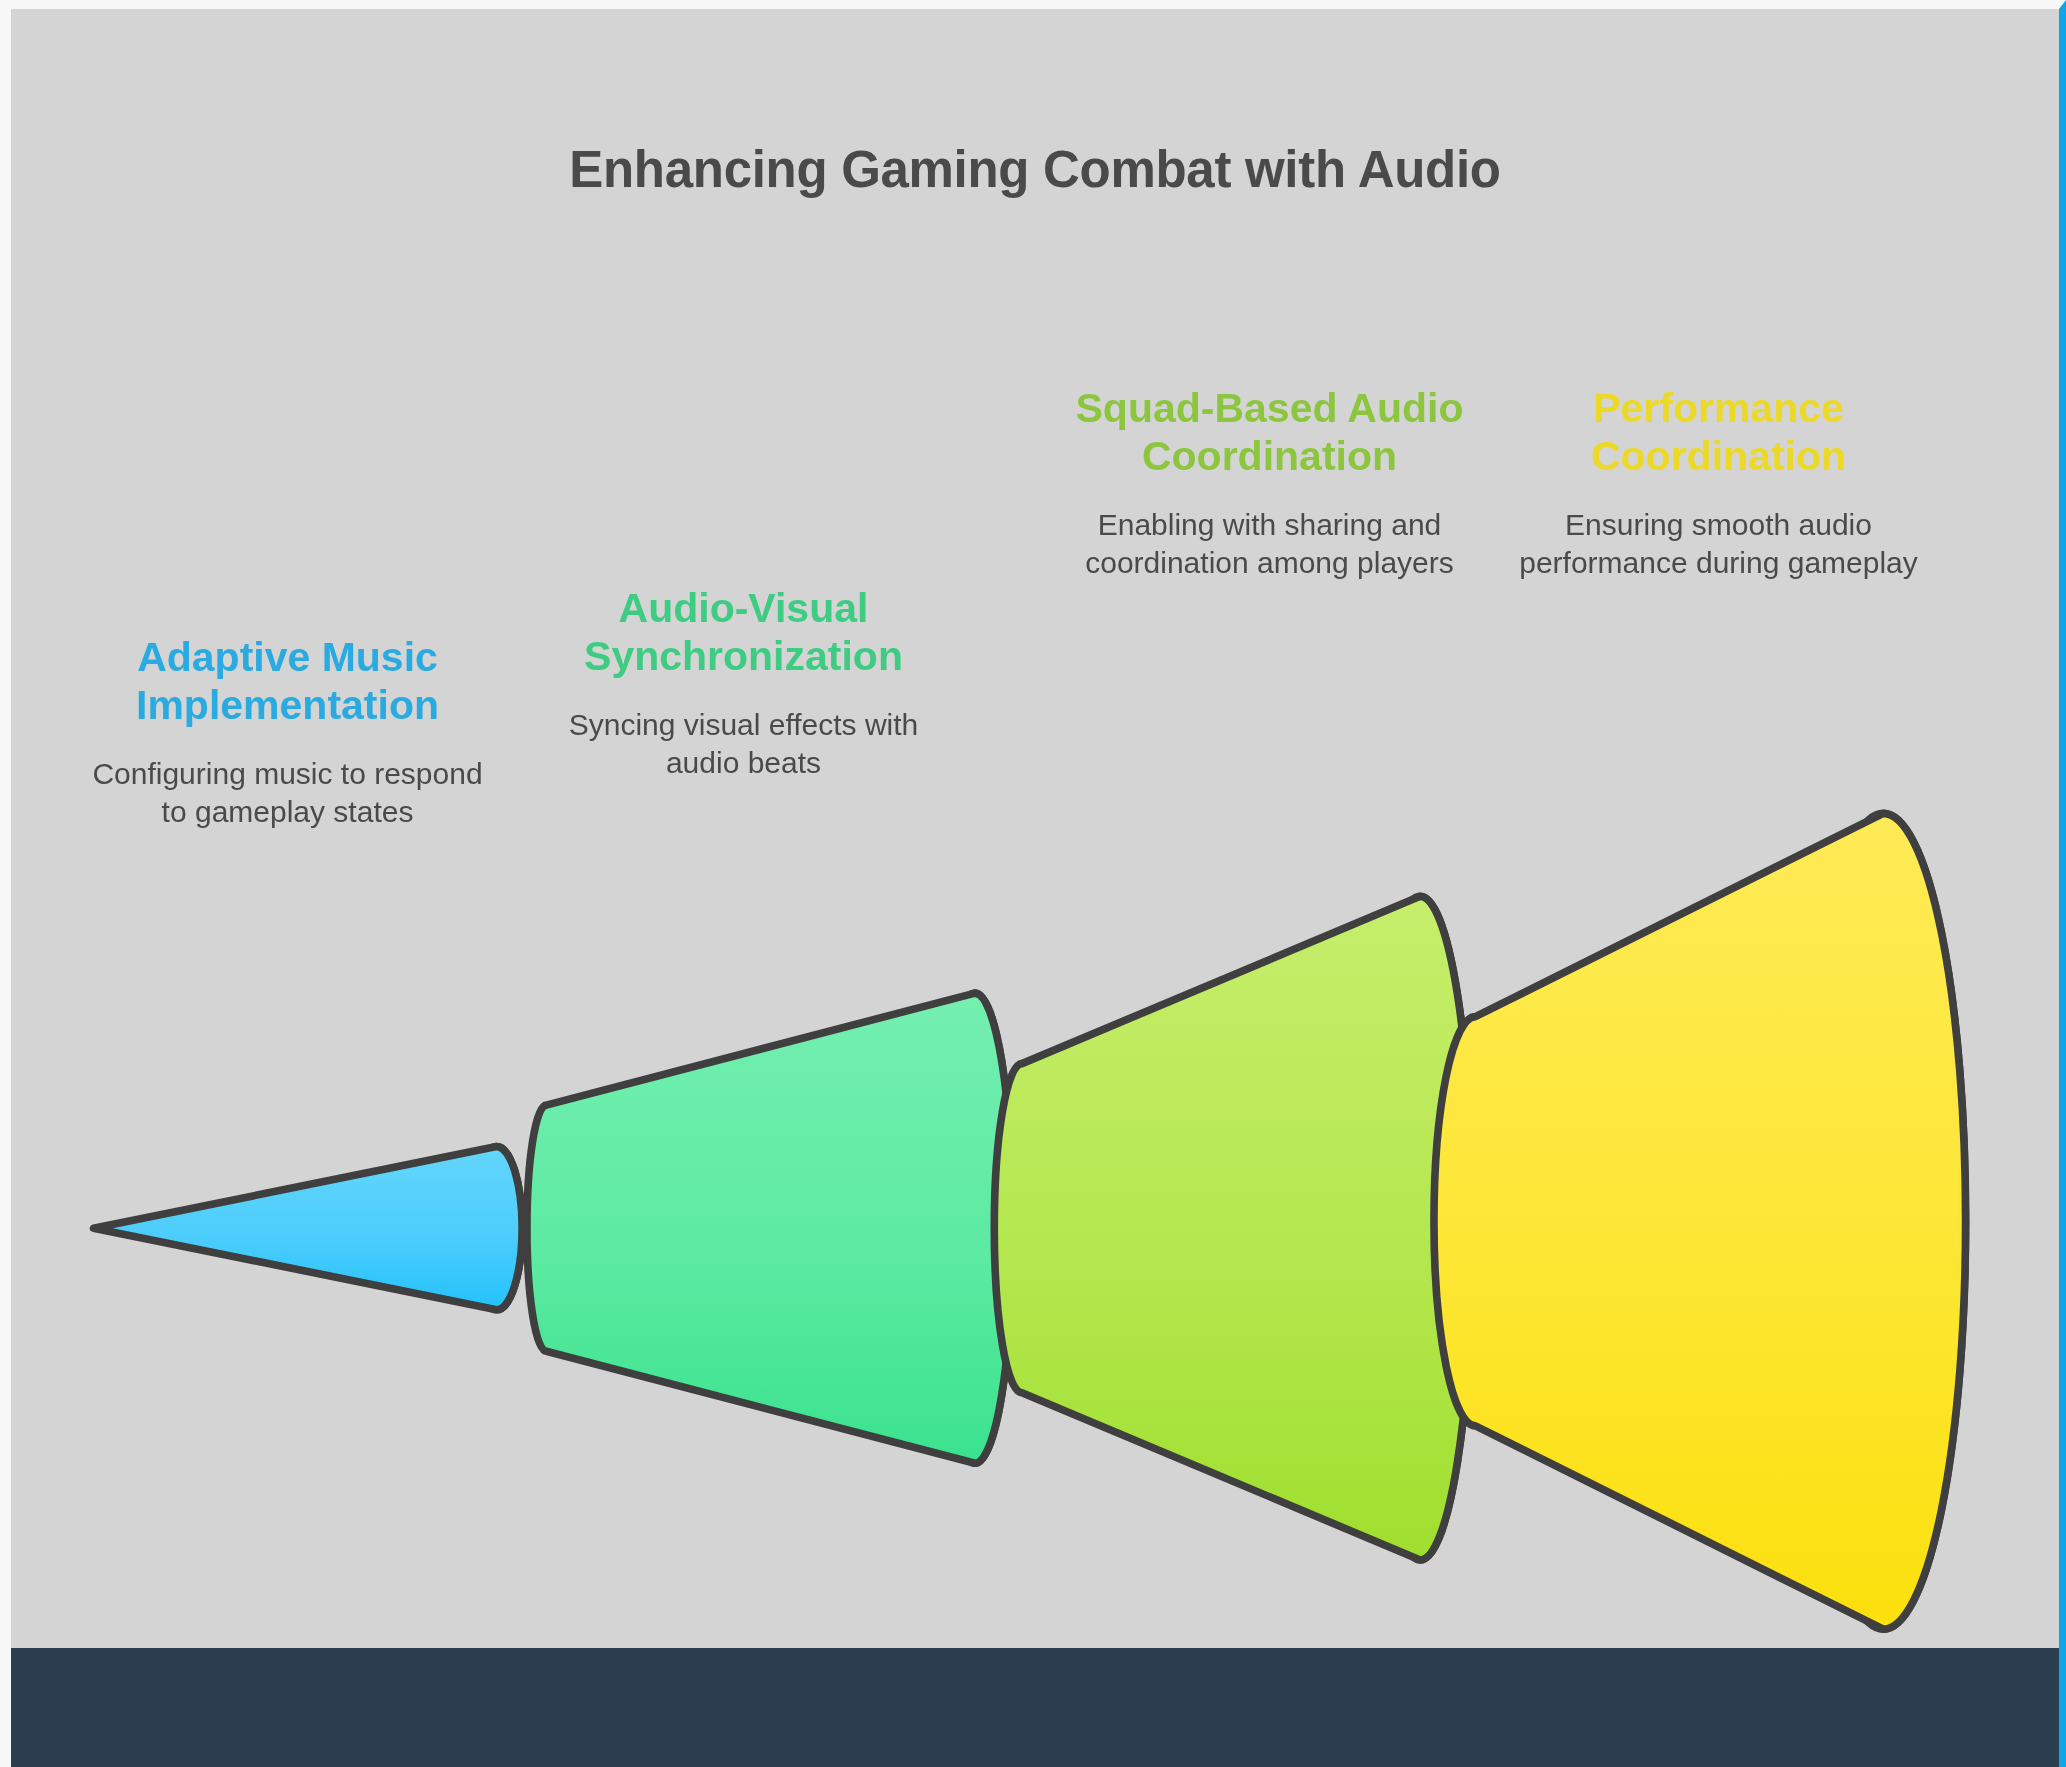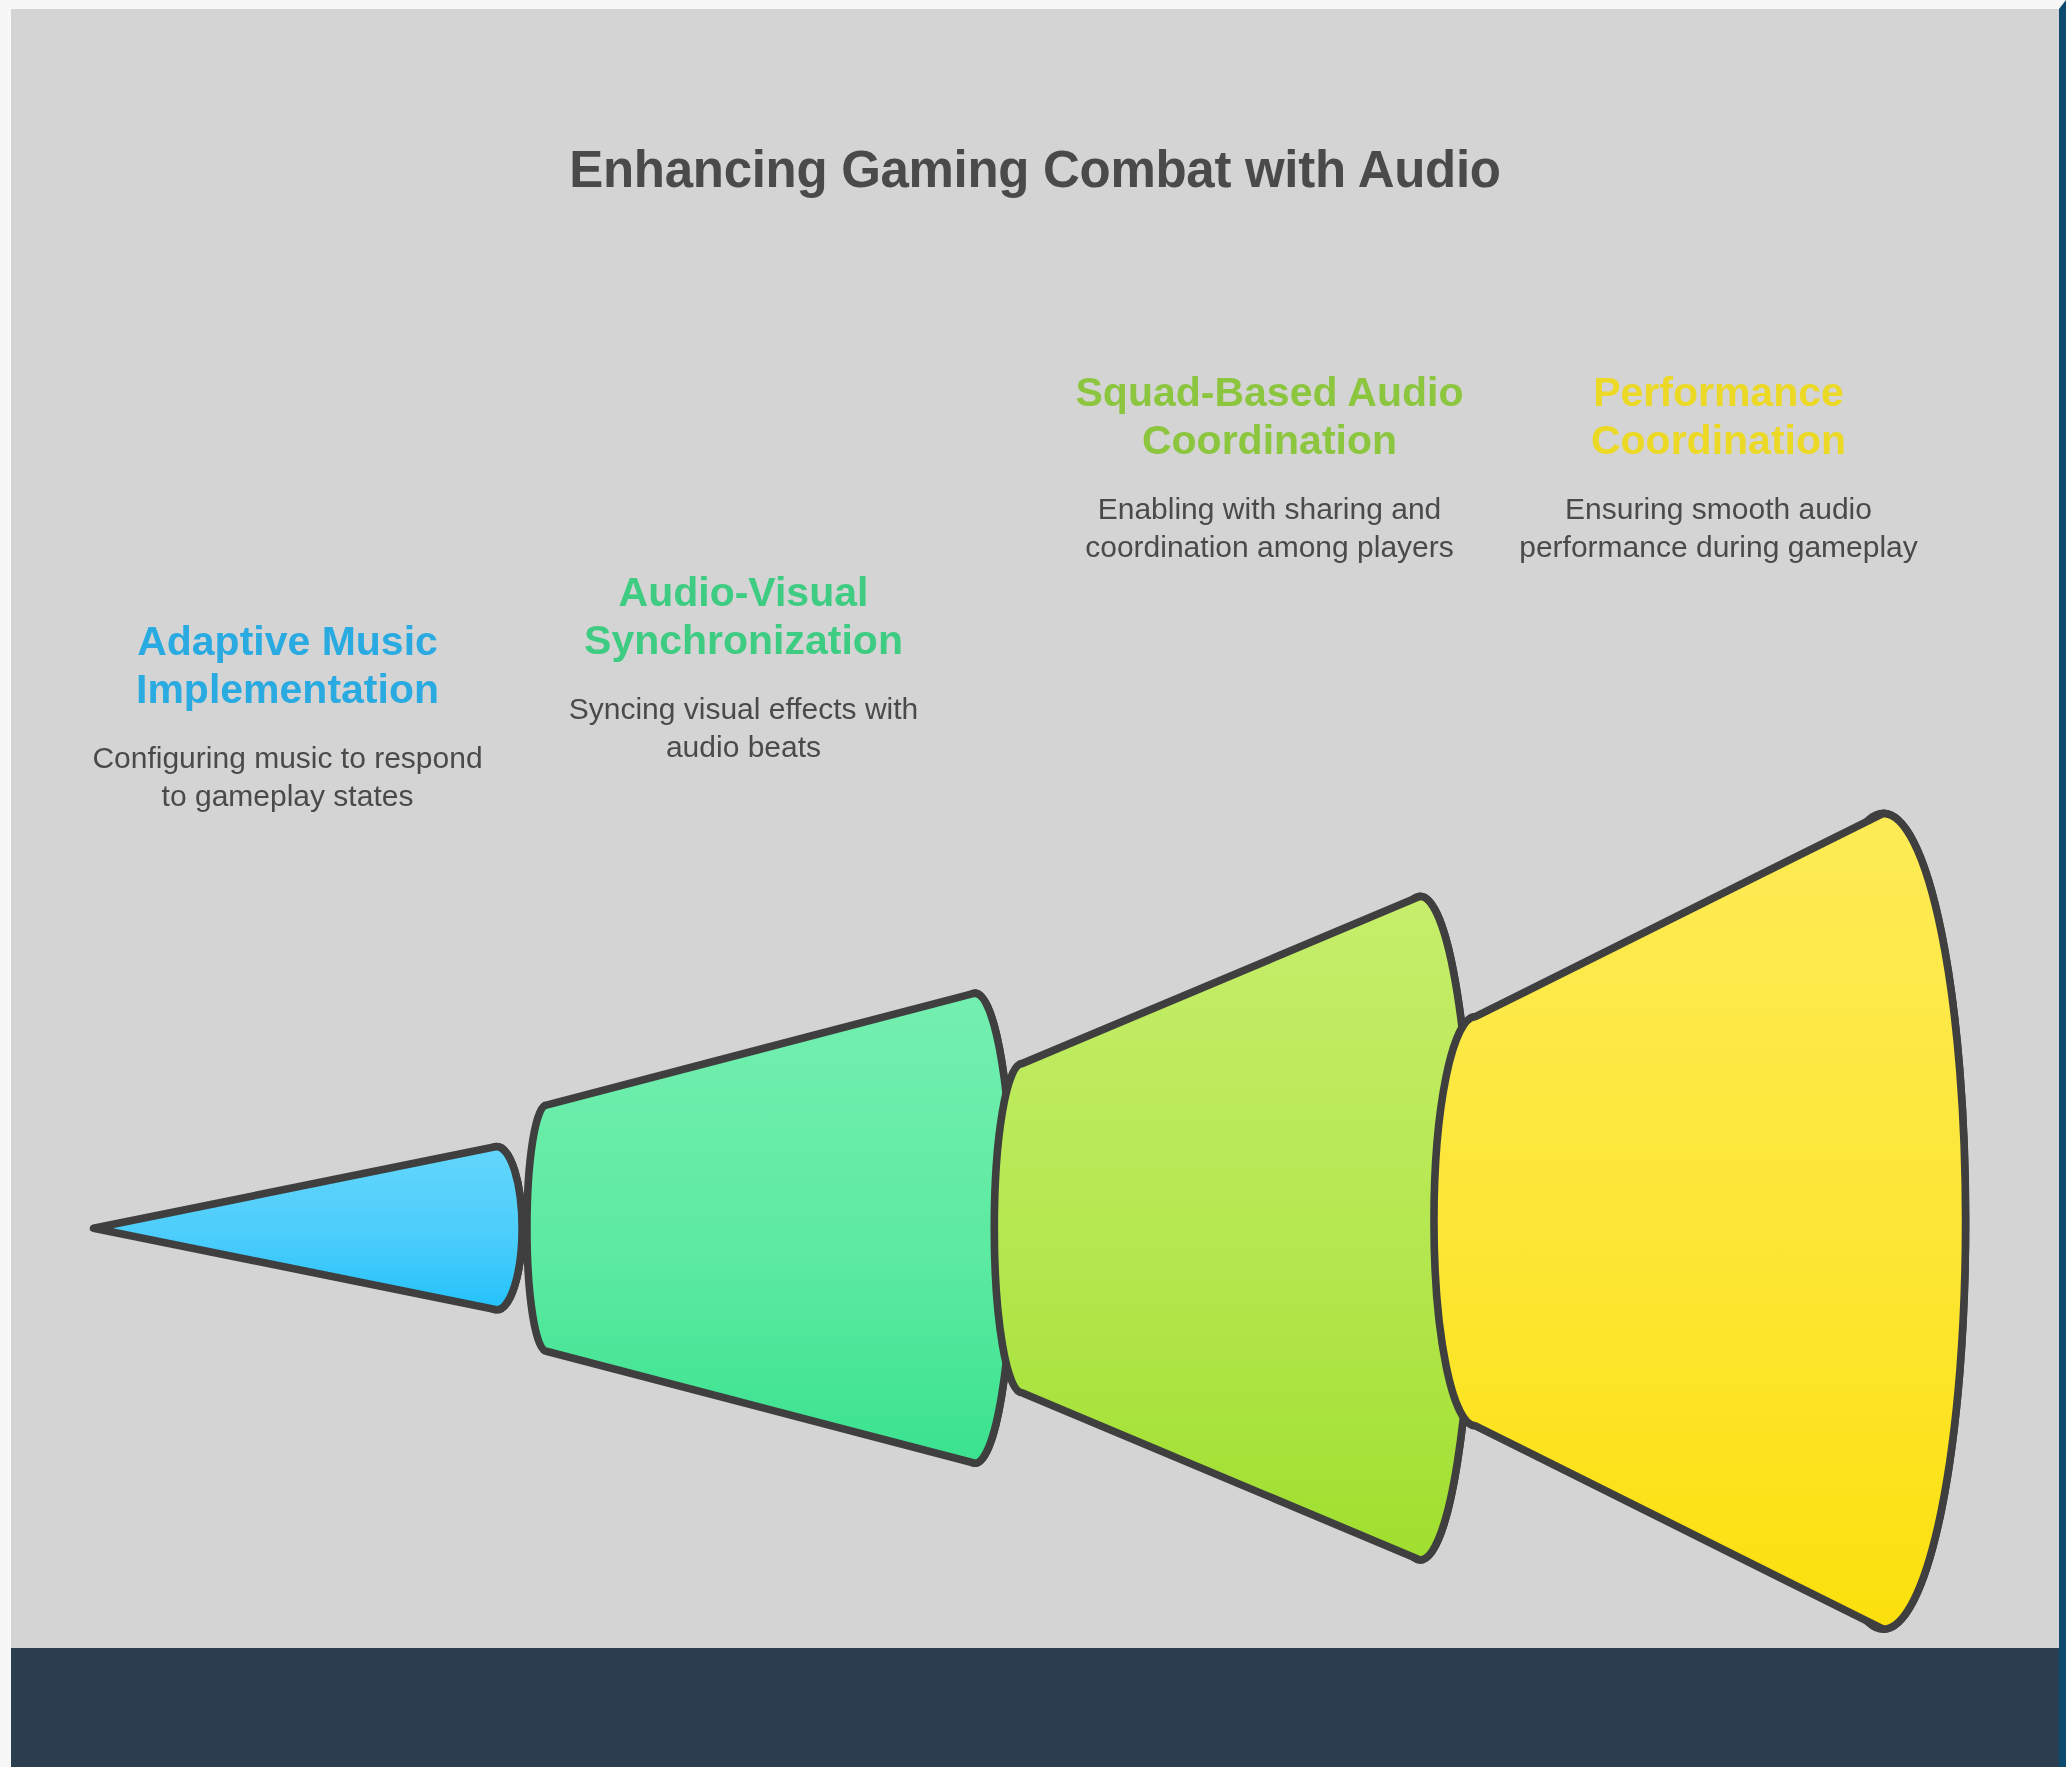--- a/index.html
+++ b/index.html
@@ -10,21 +10,21 @@
   #canvas {
     position: relative;
     width: 2066px;
     height: 1767px;
     background: #d4d4d4;
     overflow: hidden;
     font-family: "Liberation Sans", sans-serif;
     box-sizing: border-box;
     border-left: 11px solid #f7f7f7;
     border-top: 9.7px solid #f7f7f7;
-    border-right: 7px solid #0c4a6e;
+    border-right: 7px solid #0ea5e9;
   }
   #title {
     position: absolute;
     top: 131px;
     left: 0;
     width: 2048px;
     text-align: center;
     font-size: 51px;
     font-weight: bold;
     color: #4a4a4a;
@@ -38,21 +38,21 @@
     height: 119px;
     background: #2b3e50;
   }
   .stage-label {
     position: absolute;
     text-align: center;
   }
   .stage-title {
     font-weight: bold;
     line-height: 1.16;
-    margin: 0 0 26px 0;
+    margin: 16px 0 26px 0;
   }
   .stage-desc {
     font-size: 30px;
     line-height: 1.27;
     color: #4a4a4a;
     margin: 0;
   }
   
   #label-0 { left: 76px; top: 609px;  width: 401px; }
   #label-1 { left: 532px; top: 560px;  width: 401px; }

